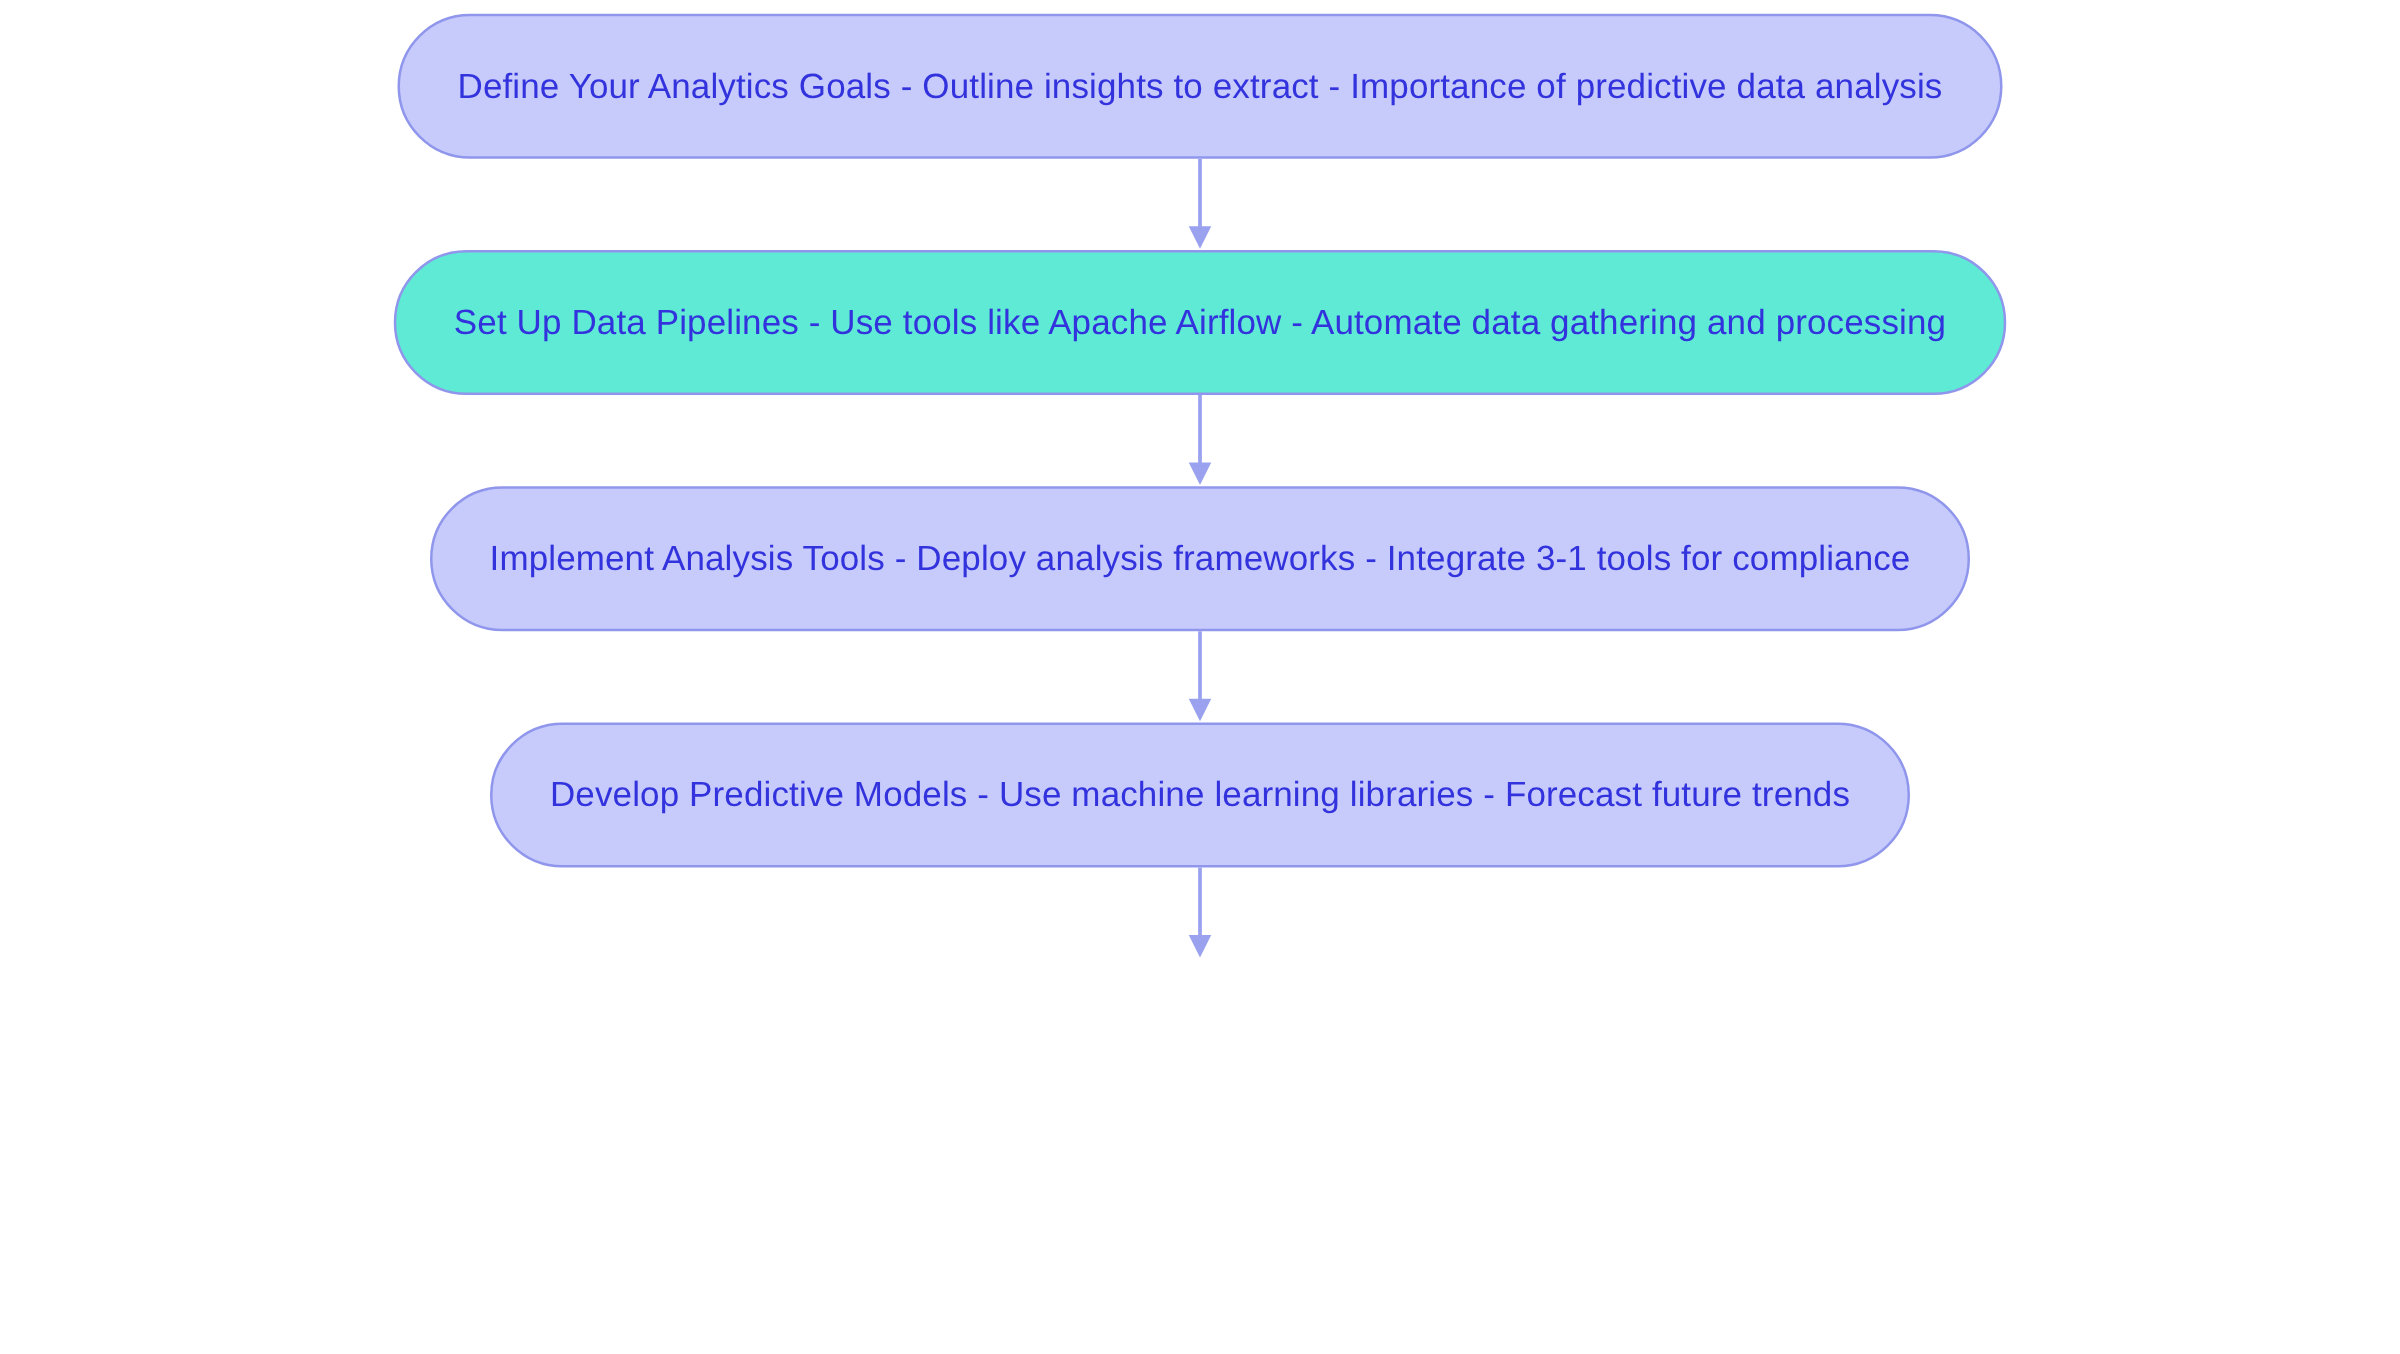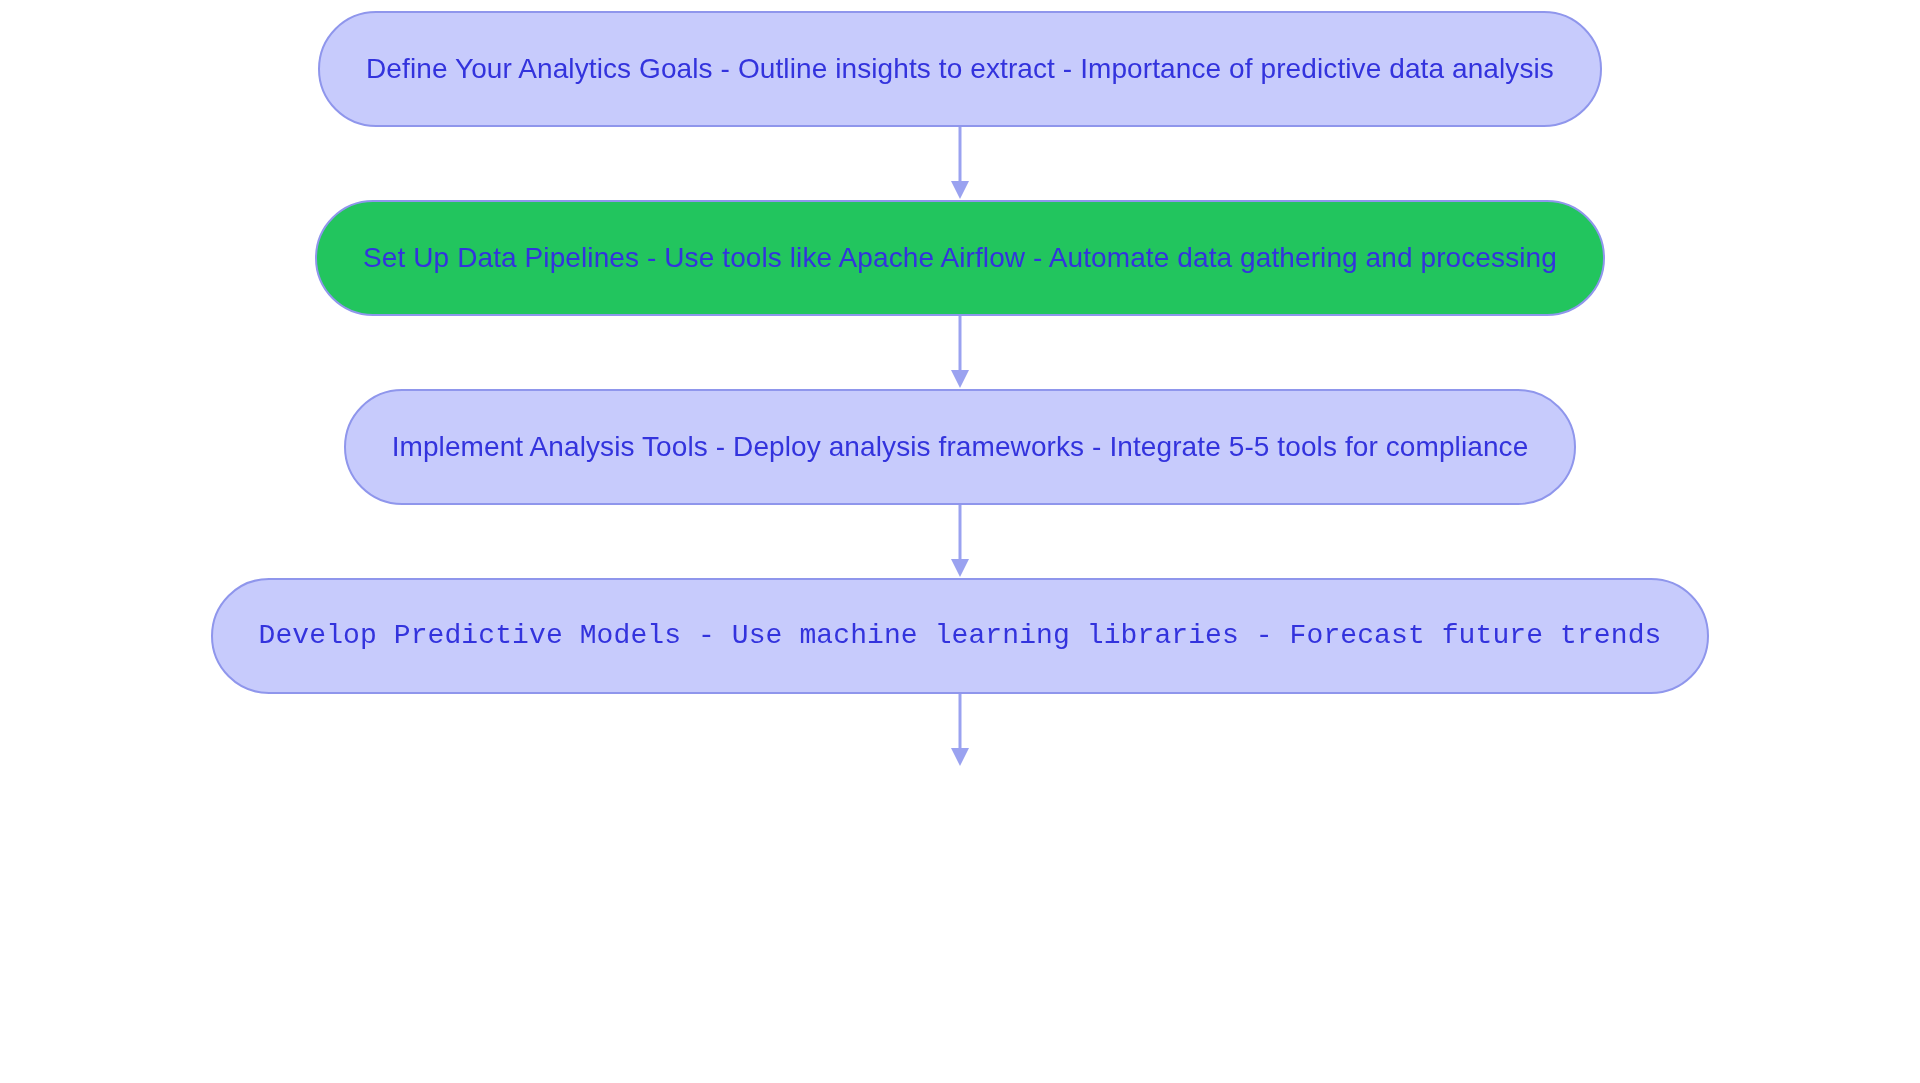--- a/index.html
+++ b/index.html
@@ -81,47 +81,47 @@
   </div>
 
   <div class="connector conn-0">
     <svg width="24" height="73" viewBox="0 0 24 73" aria-hidden="true">
       <line x1="12" y1="0" x2="12" y2="55" stroke="#9aa2f0" stroke-width="3"></line>
       <polygon points="3,54 21,54 12,72" fill="#9aa2f0"></polygon>
     </svg>
   </div>
 
   <div class="node-row">
-    <div class="node" style="background: #22c55e; border-color: rgb(143, 150, 236); color: rgb(51, 51, 221);">
+    <div class="node" style="background: #5eead4; border-color: rgb(143, 150, 236); color: rgb(51, 51, 221);">
       <span>Set Up Data Pipelines - Use tools like Apache Airflow - Automate data gathering and processing</span>
     </div>
   </div>
 
   <div class="connector conn-1">
     <svg width="24" height="73" viewBox="0 0 24 73" aria-hidden="true">
       <line x1="12" y1="0" x2="12" y2="55" stroke="#9aa2f0" stroke-width="3"></line>
       <polygon points="3,54 21,54 12,72" fill="#9aa2f0"></polygon>
     </svg>
   </div>
 
   <div class="node-row">
     <div class="node" style="background: rgb(199, 203, 252); border-color: rgb(143, 150, 236); color: rgb(51, 51, 221);">
-      <span>Implement Analysis Tools - Deploy analysis frameworks - Integrate 5-5 tools for compliance</span>
+      <span>Implement Analysis Tools - Deploy analysis frameworks - Integrate 3-1 tools for compliance</span>
     </div>
   </div>
 
   <div class="connector conn-2">
     <svg width="24" height="73" viewBox="0 0 24 73" aria-hidden="true">
       <line x1="12" y1="0" x2="12" y2="55" stroke="#9aa2f0" stroke-width="3"></line>
       <polygon points="3,54 21,54 12,72" fill="#9aa2f0"></polygon>
     </svg>
   </div>
 
   <div class="node-row">
-    <div class="node" style="background: rgb(199, 203, 252); border-color: rgb(143, 150, 236); color: rgb(51, 51, 221); font-family: Liberation Mono, monospace;">
+    <div class="node" style="background: rgb(199, 203, 252); border-color: rgb(143, 150, 236); color: rgb(51, 51, 221);">
       <span>Develop Predictive Models - Use machine learning libraries - Forecast future trends</span>
     </div>
   </div>
 
   <div class="connector conn-3">
     <svg width="24" height="73" viewBox="0 0 24 73" aria-hidden="true">
       <line x1="12" y1="0" x2="12" y2="55" stroke="#9aa2f0" stroke-width="3"></line>
       <polygon points="3,54 21,54 12,72" fill="#9aa2f0"></polygon>
     </svg>
   </div>

